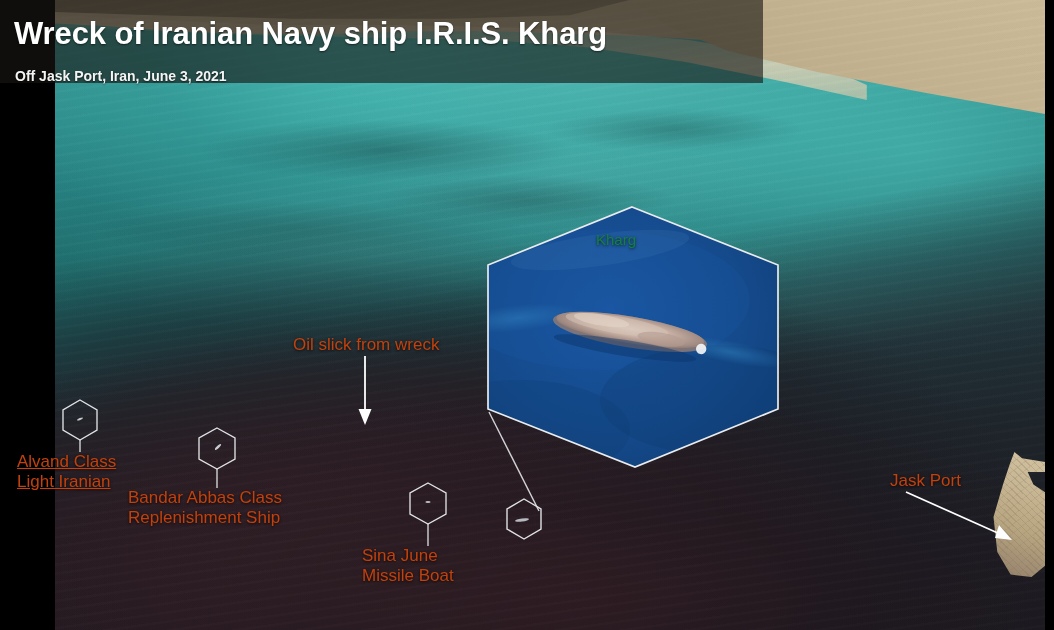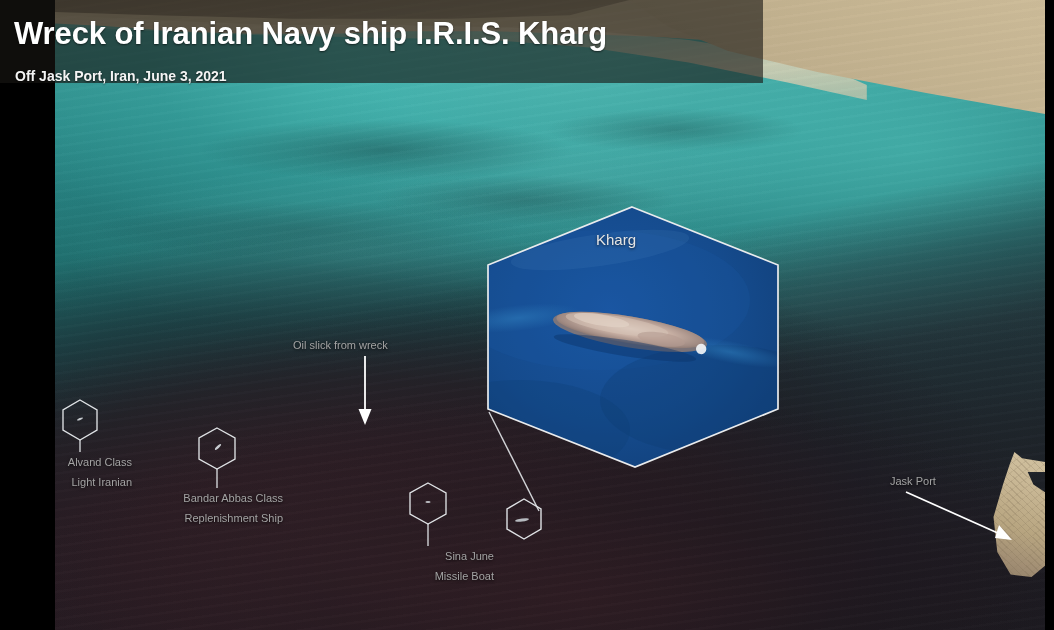--- a/index.html
+++ b/index.html
@@ -222,39 +222,39 @@
   #overlay {
     position: absolute;
     inset: 0;
     pointer-events: none;
   }
   #overlay svg { display:block; }
 
   
   .callout {
     position: absolute;
-    color: #a3a3a3;
-    font-size: 11px;
+    color: #c2410c;
+    font-size: 17px;
     font-weight: 400;
     line-height: 20px;
-    text-align: right;
+    text-align: left;
     white-space: nowrap;
     text-shadow: 0 1px 3px rgba(0,0,0,.75);
   }
   .callout .l2 { display: block; }
 
   #lbl-kharg {
     position: absolute;
     left: 596px; top: 231px;
-    color: #e5e5e5;
+    color: #15803d;
     font-size: 15px;
     font-weight: 400;
     text-shadow: 0 1px 3px rgba(0,0,0,.65);
   }
-  #lbl-alvand   { left: 7px;  top: 452px; width: 125px; }
+  #lbl-alvand   { left: 17px;  top: 452px; width: 125px; text-decoration: underline; }
   #lbl-bandar   { left: 128px; top: 488px; width: 155px; }
   #lbl-sina     { left: 362px; top: 546px; width: 132px; }
   #lbl-oilslick { left: 293px; top: 335px; }
   #lbl-jask     { left: 890px; top: 471px; }
 </style>
 </head>
 <body>
 
 <div id="stage">
 

